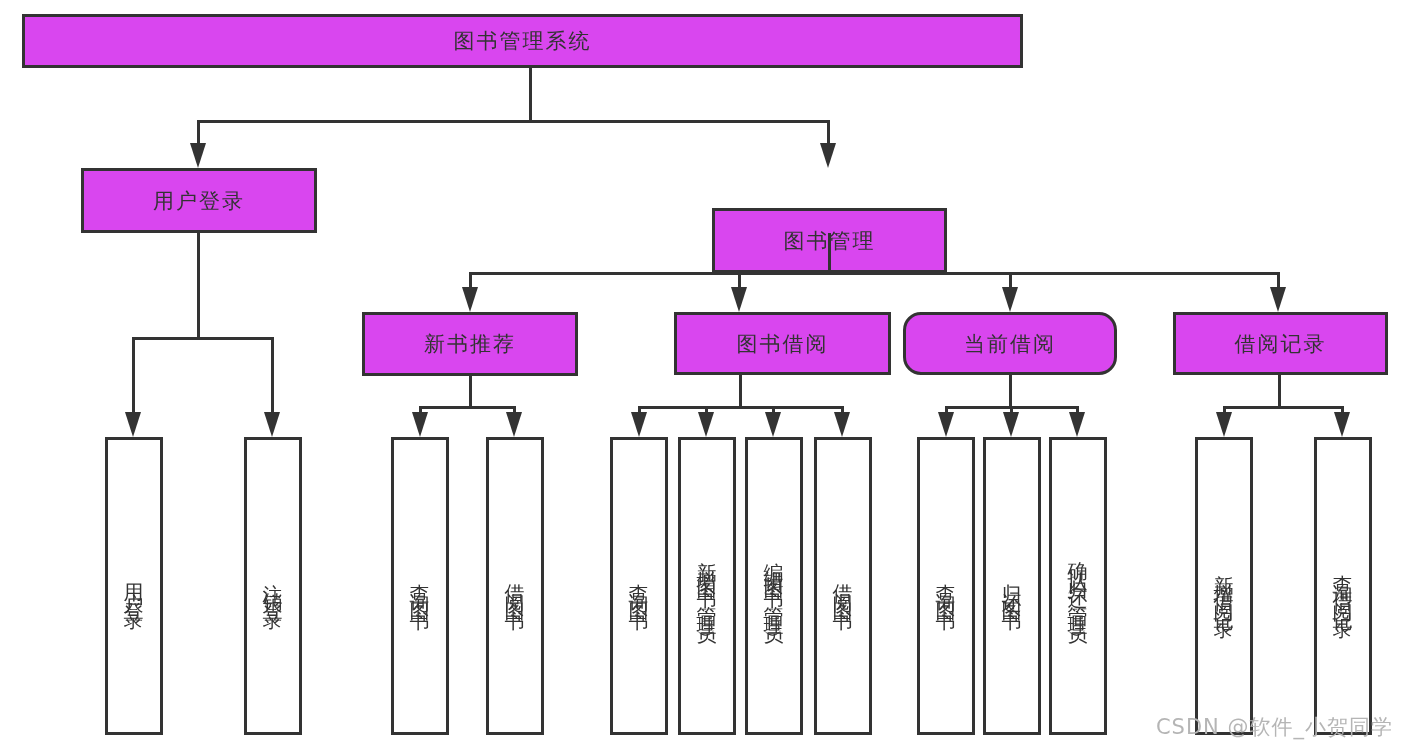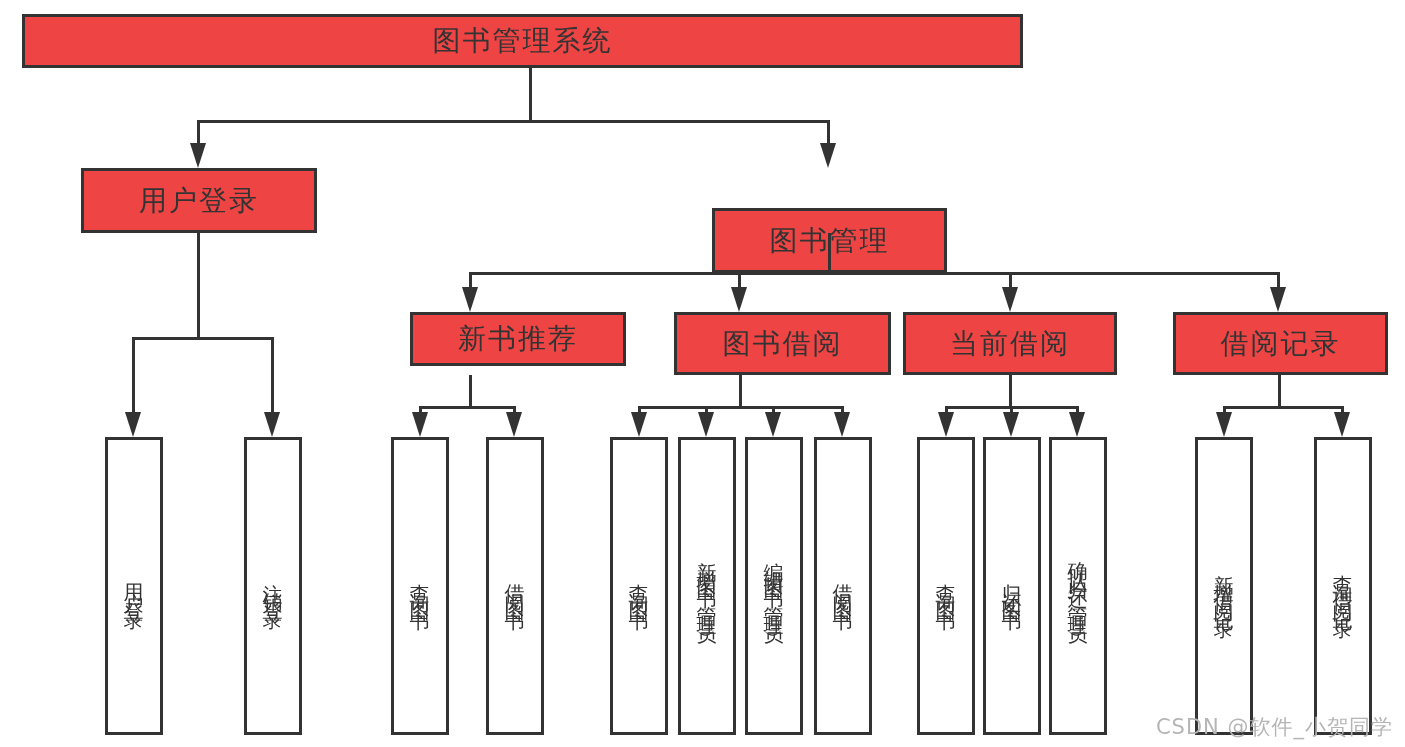--- a/index.html
+++ b/index.html
@@ -14,23 +14,23 @@
     width:1405px;height:747px;
     background:var(--bg);
     font-family:"DejaVu Sans","Liberation Sans",sans-serif;
     color:var(--text);
     overflow:hidden;
   }
   .box{
     position:absolute;
     box-sizing:border-box;
     border:3px solid var(--line);
-    background:#ef4444;
+    background:#d946ef;
     display:flex;align-items:center;justify-content:center;
-    font-size:28px;letter-spacing:2px;
+    font-size:21px;letter-spacing:2px;
     white-space:nowrap;
   }
   .vbox{
     position:absolute;
     box-sizing:border-box;
     border:3px solid var(--line);
     background:#fff;
     display:flex;align-items:center;justify-content:center;
     width:58px;top:437px;height:298px;
   }
@@ -86,23 +86,23 @@
   <div class="hl" style="left:469px;top:272px;width:811px;"></div>
   <div class="vl" style="left:469px;top:272px;height:18px;"></div>
   <div class="ah" style="left:462px;top:287px;"></div>
   <div class="vl" style="left:738px;top:272px;height:18px;"></div>
   <div class="ah" style="left:731px;top:287px;"></div>
   <div class="vl" style="left:1009px;top:272px;height:18px;"></div>
   <div class="ah" style="left:1002px;top:287px;"></div>
   <div class="vl" style="left:1277px;top:272px;height:18px;"></div>
   <div class="ah" style="left:1270px;top:287px;"></div>
 
-  <div class="box" style="left:362px;top:312px;width:216px;height:54px;margin-left:48px;">新书推荐</div>
+  <div class="box" style="left:362px;top:312px;width:216px;height:64px;">新书推荐</div>
   <div class="box" style="left:633px;top:312px;width:217px;height:63px;margin-left:41px;">图书借阅</div>
-  <div class="box" style="left:903px;top:312px;width:214px;height:63px;">当前借阅</div>
+  <div class="box" style="left:903px;top:312px;width:214px;height:63px;border-radius:18px;">当前借阅</div>
   <div class="box" style="left:1173px;top:312px;width:215px;height:63px;">借阅记录</div>
 
   <div class="vl" style="left:469px;top:375px;height:34px;"></div>
   <div class="hl" style="left:419px;top:406px;width:97px;"></div>
   <div class="vl" style="left:419px;top:406px;height:10px;"></div>
   <div class="ah" style="left:412px;top:412px;"></div>
   <div class="vl" style="left:513px;top:406px;height:10px;"></div>
   <div class="ah" style="left:506px;top:412px;"></div>
 
   <div class="vl" style="left:739px;top:375px;height:34px;"></div>

